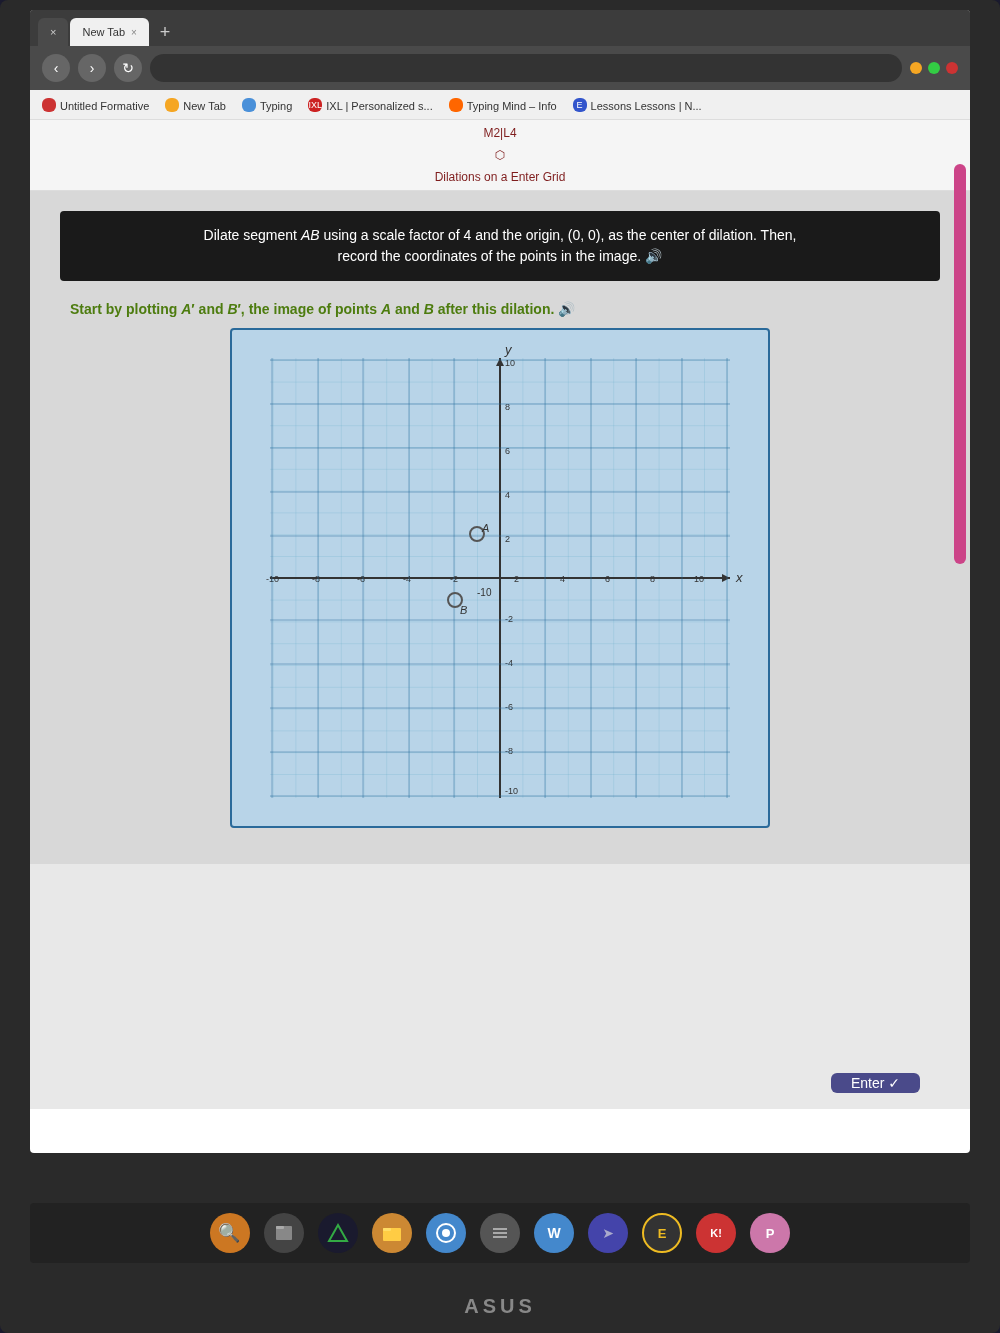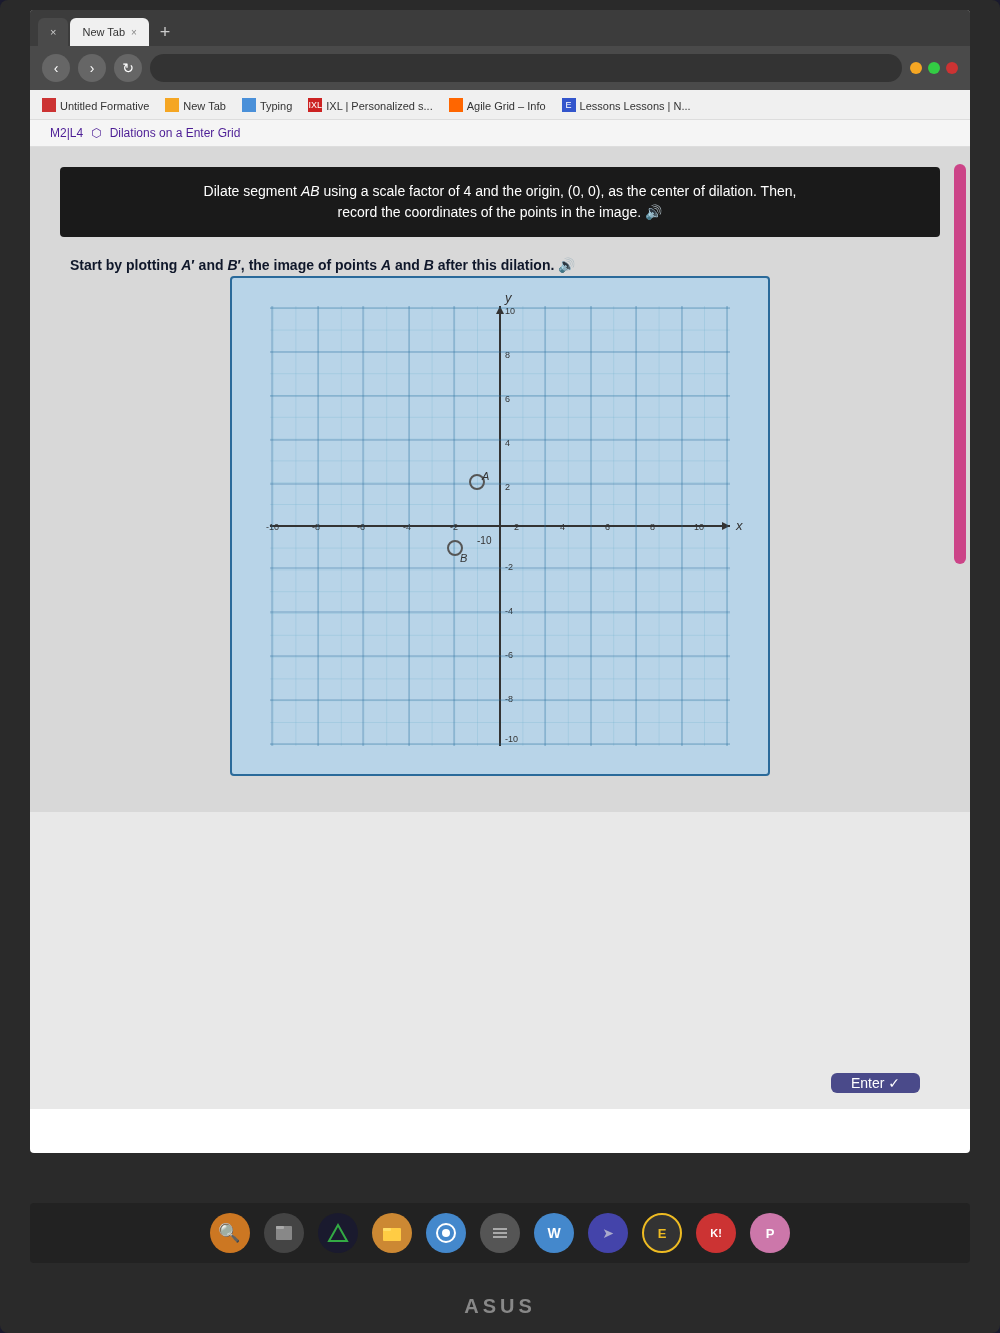--- a/index.html
+++ b/index.html
@@ -108,41 +108,42 @@
       display: flex;
       align-items: flex-end;
       gap: 4px;
       cursor: pointer;
       white-space: nowrap;
     }
 
     .favicon {
       width: 14px;
       height: 14px;
-      border-radius: 0;
+      border-radius: 6px;
       display: inline-block;
     }
 
     
     .page-content {
       background: #e8e8e8;
       min-height: calc(100% - 154px);
       padding: 0;
     }
 
     
     .breadcrumb-bar {
       background: #f5f5f5;
       border-bottom: 1px solid #ddd;
       padding: 6px 20px;
       font-size: 12px;
-      color: #4c1d95;
+      color: #7f1d1d;
       display: flex;
       align-items: center;
       gap: 8px;
+      flex-direction: column;
     }
 
     
     .main-content {
       background: #d8d8d8;
       padding: 20px 30px;
     }
 
     .question-header {
       background: #1a1a1a;
@@ -150,22 +151,22 @@
       padding: 14px 8px;
       margin-bottom: 20px;
       border-radius: 4px;
       font-size: 14px;
       line-height: 1.5;
       text-align: center;
     }
 
     .sub-instruction {
       font-size: 14px;
-      color: #0f172a;
-      margin-bottom: 3px;
+      color: #4d7c0f;
+      margin-bottom: 11px;
       font-weight: bold;
       padding: 0 10px;
     }
 
     
     .graph-container {
       background: #b8d4e8;
       border: 2px solid #2a6a9a;
       border-radius: 4px;
       margin: 0 auto;
@@ -331,21 +332,21 @@
       <div class="bookmark-item">
         <span class="favicon" style="background:#4a90d9;"></span>
         <span>Typing</span>
       </div>
       <div class="bookmark-item">
         <span class="favicon" style="background:#cc2222; font-size:9px; color:#fff; display:flex; align-items:center; justify-content:center;">IXL</span>
         <span>IXL | Personalized s...</span>
       </div>
       <div class="bookmark-item">
         <span class="favicon" style="background:#ff6600;"></span>
-        <span>Agile Grid – Info</span>
+        <span>Typing Mind – Info</span>
       </div>
       <div class="bookmark-item">
         <span class="favicon" style="background:#3355cc; color:#fff; font-size:9px; display:flex; align-items:center; justify-content:center;">E</span>
         <span>Lessons Lessons | N...</span>
       </div>
     </div>
 
     <div class="page-content">
 
       <div class="breadcrumb-bar">

